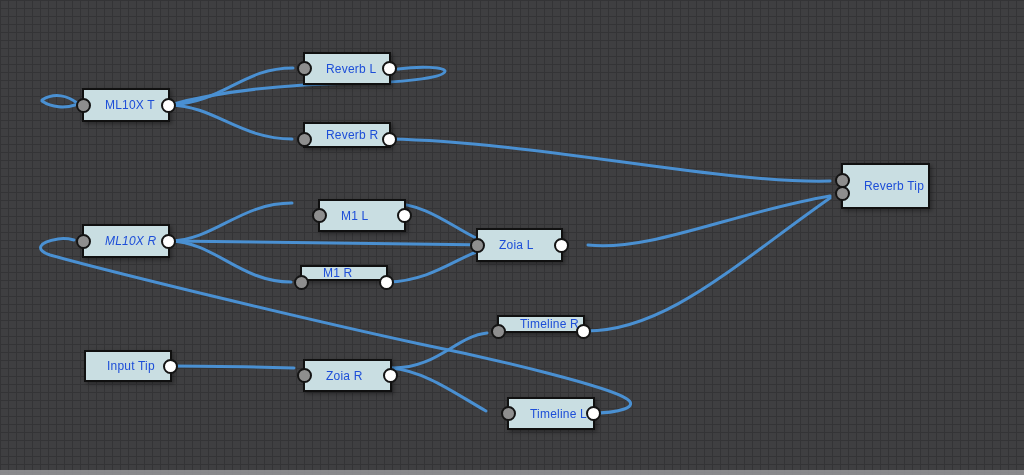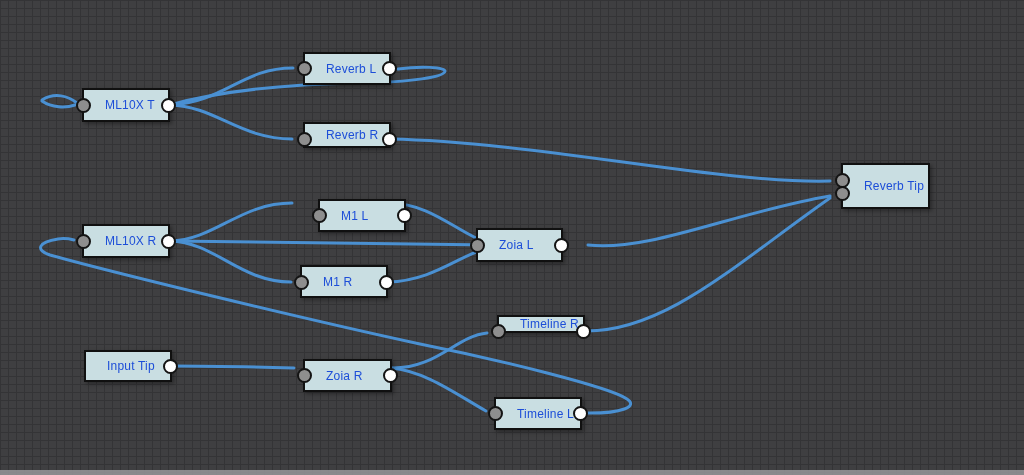--- a/index.html
+++ b/index.html
@@ -79,31 +79,31 @@
       <div class="node" style="left: 303px; top: 52px; width: 88px; height: 33px; background: rgb(201, 222, 226);">
         <span class="label">Reverb L</span>
         <div class="port in" style="top: 7px;"></div>
         <div class="port out" style="top: 7px;"></div>
       </div>
       <div class="node" style="left: 303px; top: 122px; width: 88px; height: 26px; background: rgb(201, 222, 226);">
         <span class="label">Reverb R</span>
         <div class="port in" style="top: 8px;"></div>
         <div class="port out" style="top: 8px;"></div>
       </div>
-      <div class="node" style="left: 82px; top: 224px; width: 88px; height: 34px; background: rgb(201, 222, 226);">
+      <div class="node" style="left: 82px; top: 224px; width: 88px; height: 34px; background: rgb(201, 222, 226); font-style: italic;">
         <span class="label">ML10X R</span>
         <div class="port in" style="top: 8px;"></div>
         <div class="port out" style="top: 8px;"></div>
       </div>
       <div class="node" style="left: 318px; top: 187px; width: 88px; height: 33px; background: rgb(201, 222, 226); margin-top: 12px;">
         <span class="label">M1 L</span>
         <div class="port in" style="top: 7px;"></div>
         <div class="port out" style="top: 7px;"></div>
       </div>
-      <div class="node" style="left: 300px; top: 265px; width: 88px; height: 33px; background: rgb(201, 222, 226);">
+      <div class="node" style="left: 300px; top: 265px; width: 88px; height: 16px; background: rgb(201, 222, 226);">
         <span class="label">M1 R</span>
         <div class="port in" style="top: 8px;"></div>
         <div class="port out" style="top: 8px;"></div>
       </div>
       <div class="node" style="left: 476px; top: 228px; width: 87px; height: 34px; background: rgb(201, 222, 226);">
         <span class="label">Zoia L</span>
         <div class="port in" style="top: 8px;"></div>
         <div class="port out" style="top: 8px;"></div>
       </div>
       <div class="node" style="left: 84px; top: 350px; width: 88px; height: 32px; background: rgb(201, 222, 226);">
@@ -113,21 +113,21 @@
       <div class="node" style="left: 303px; top: 359px; width: 89px; height: 33px; background: rgb(201, 222, 226);">
         <span class="label">Zoia R</span>
         <div class="port in" style="top: 7px;"></div>
         <div class="port out" style="top: 7px;"></div>
       </div>
       <div class="node" style="left: 497px; top: 315px; width: 88px; height: 18px; background: rgb(201, 222, 226);">
         <span class="label">Timeline R</span>
         <div class="port in" style="top: 7px;"></div>
         <div class="port out" style="top: 7px;"></div>
       </div>
-      <div class="node" style="left: 494px; top: 397px; width: 88px; height: 33px; background: rgb(201, 222, 226);">
+      <div class="node" style="left: 507px; top: 397px; width: 88px; height: 33px; background: rgb(201, 222, 226);">
         <span class="label">Timeline L</span>
         <div class="port in" style="top: 7px;"></div>
         <div class="port out" style="top: 7px;"></div>
       </div>
       <div class="node" style="left: 841px; top: 163px; width: 89px; height: 46px; background: rgb(201, 222, 226);">
         <span class="label">Reverb Tip</span>
         <div class="port in" style="top: 8px;"></div>
         <div class="port in" style="top: 21px;"></div>
       </div>
     </div>

